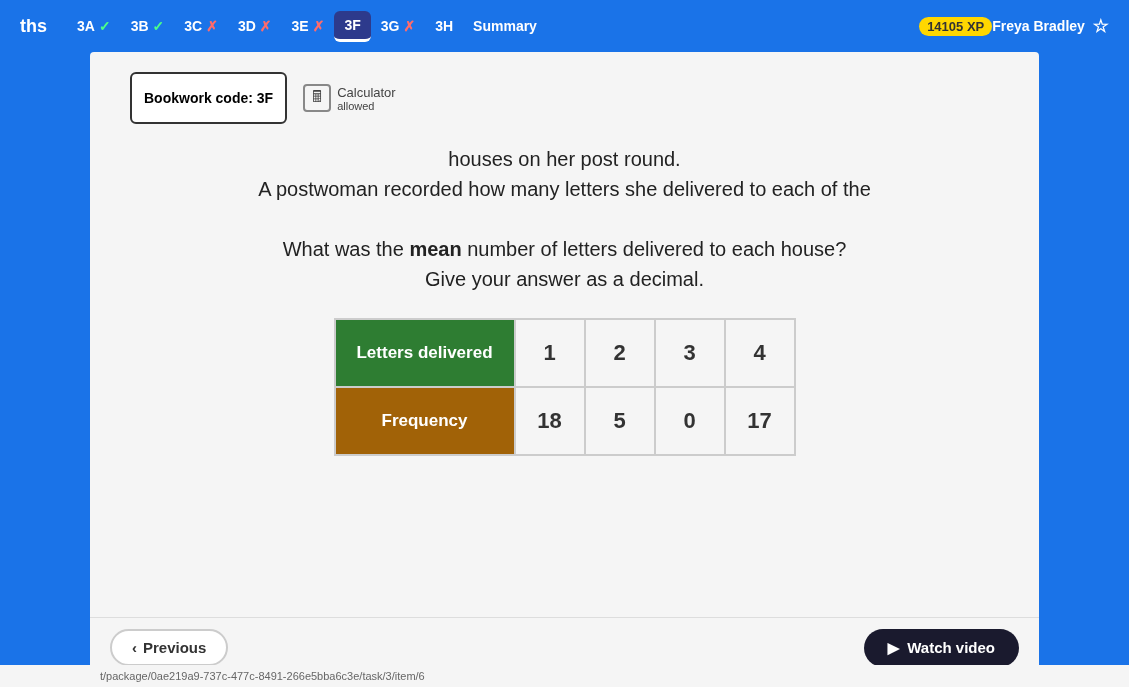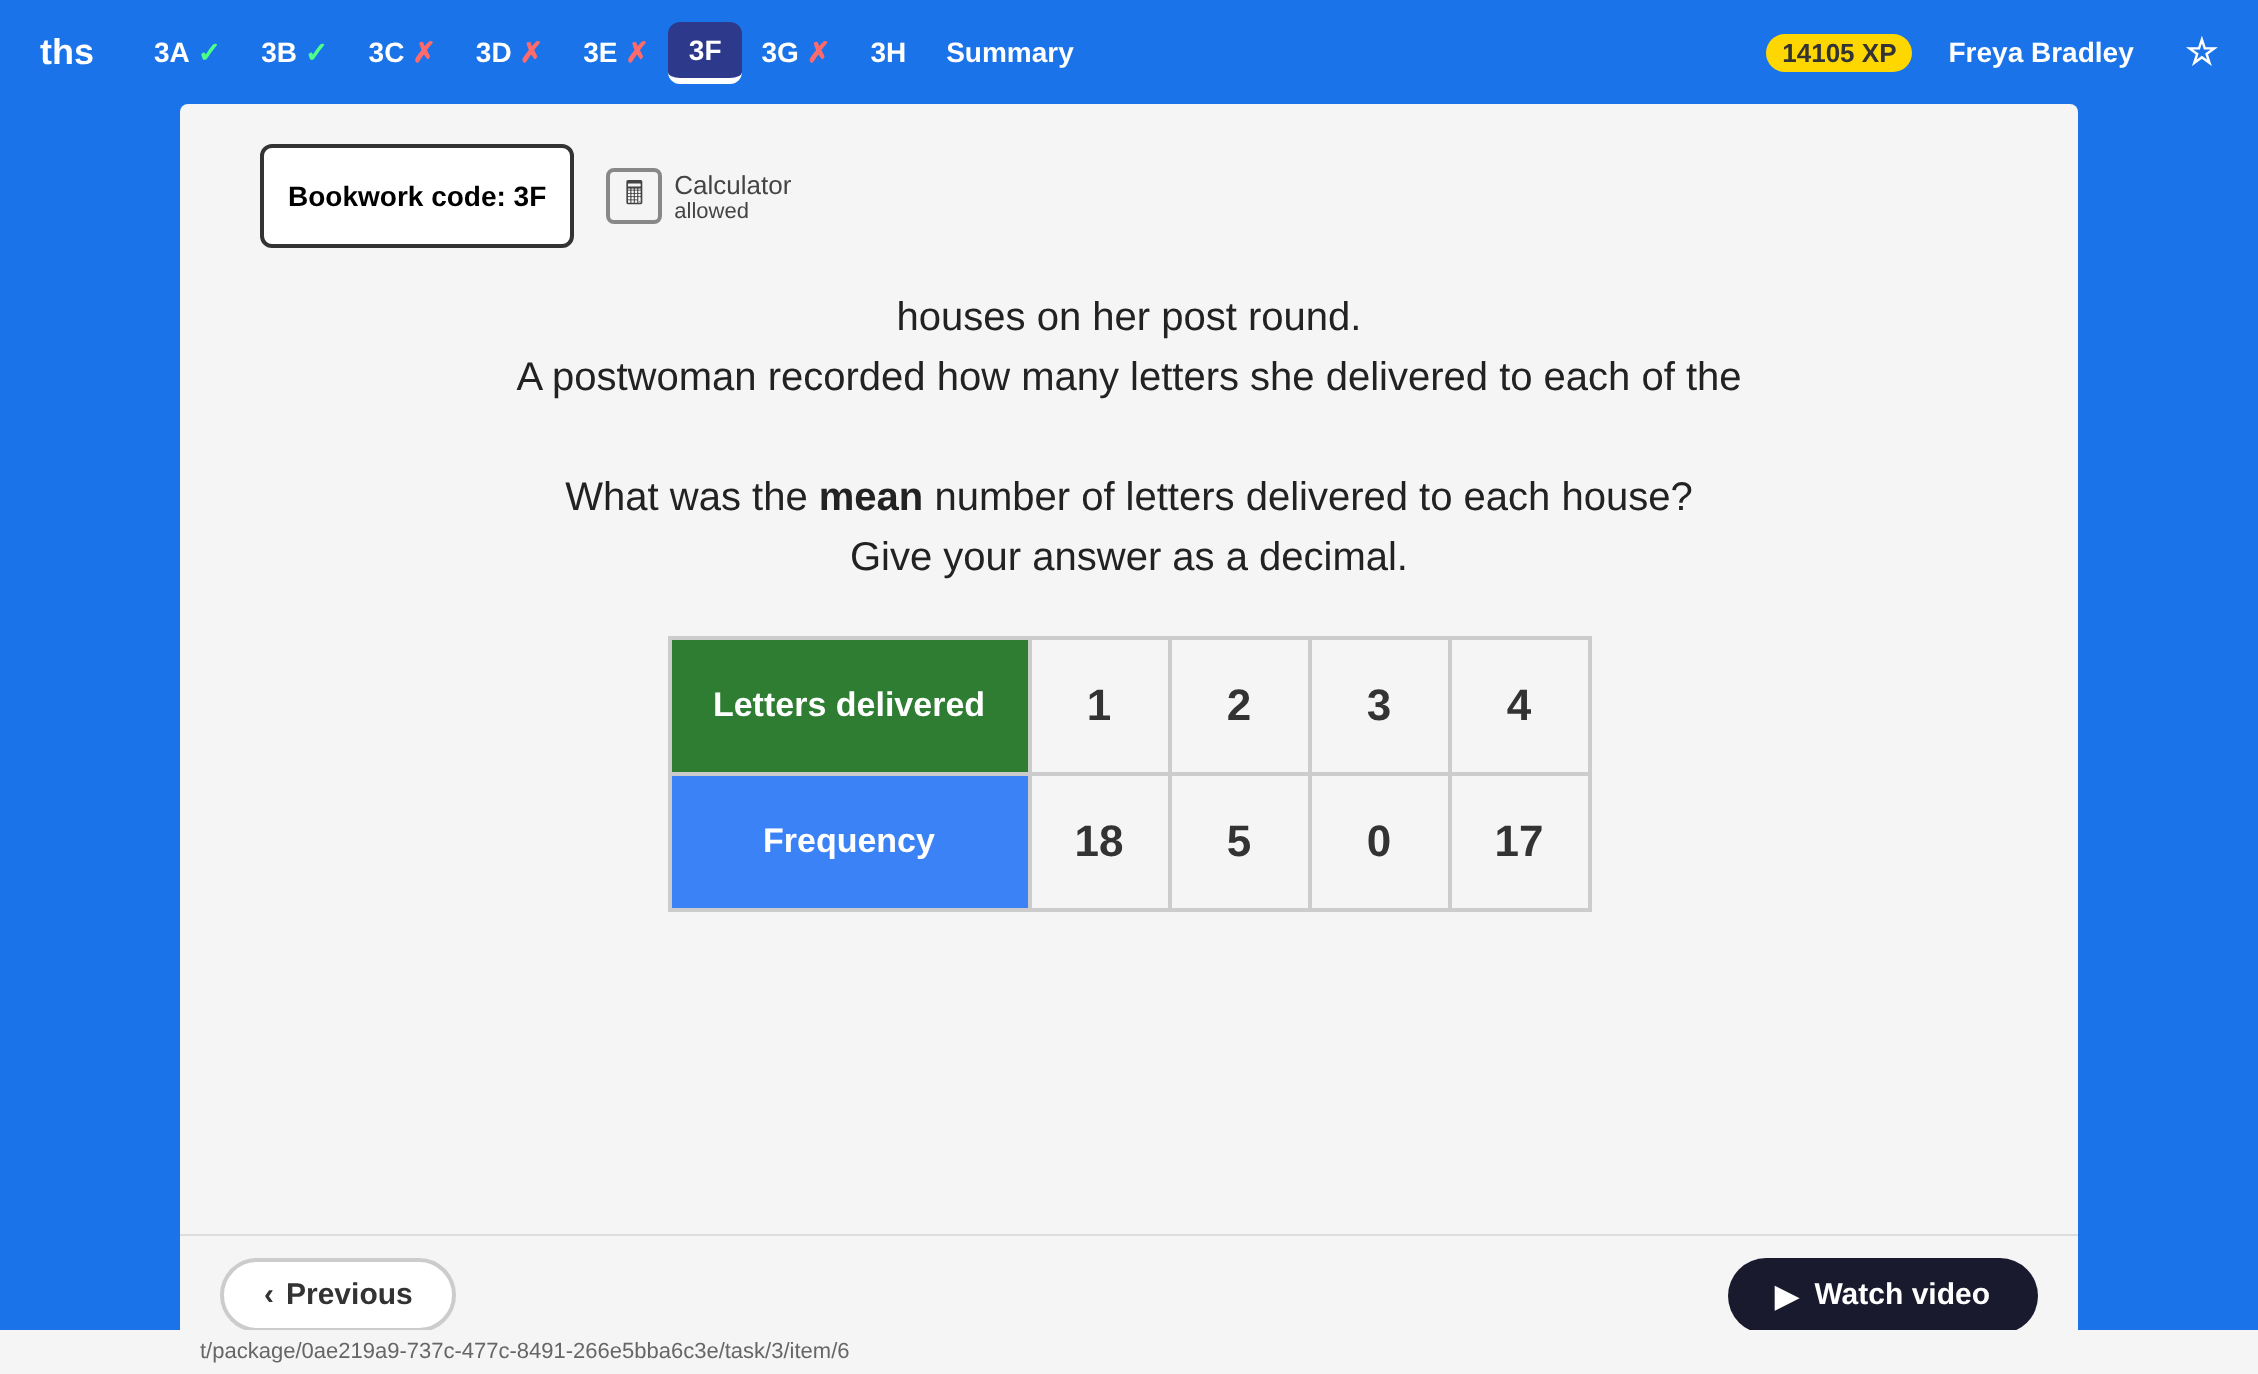--- a/index.html
+++ b/index.html
@@ -49,21 +49,21 @@
       font-weight: 600;
       padding: 6px 10px;
       cursor: pointer;
     }
     .top-bar-right {
       color: white;
       font-size: 14px;
       font-weight: 600;
       display: flex;
       align-items: center;
-      gap: 18px;
+      gap: 0;
     }
     .xp-badge {
       background: #ffd700;
       color: #333;
       border-radius: 12px;
       padding: 2px 8px;
       font-size: 13px;
       font-weight: 700;
     }
     .star-icon {
@@ -153,21 +153,21 @@
     }
     .data-table .header-cell {
       background: #2e7d32;
       color: white;
       font-size: 17px;
       font-weight: 700;
       width: 180px;
       padding: 0 12px;
     }
     .data-table .freq-header-cell {
-      background: #3b82f6;
+      background: #a16207;
       color: white;
       font-size: 17px;
       font-weight: 700;
       width: 180px;
       padding: 0 12px;
     }
 
     
     .bottom-bar {
       position: absolute;

